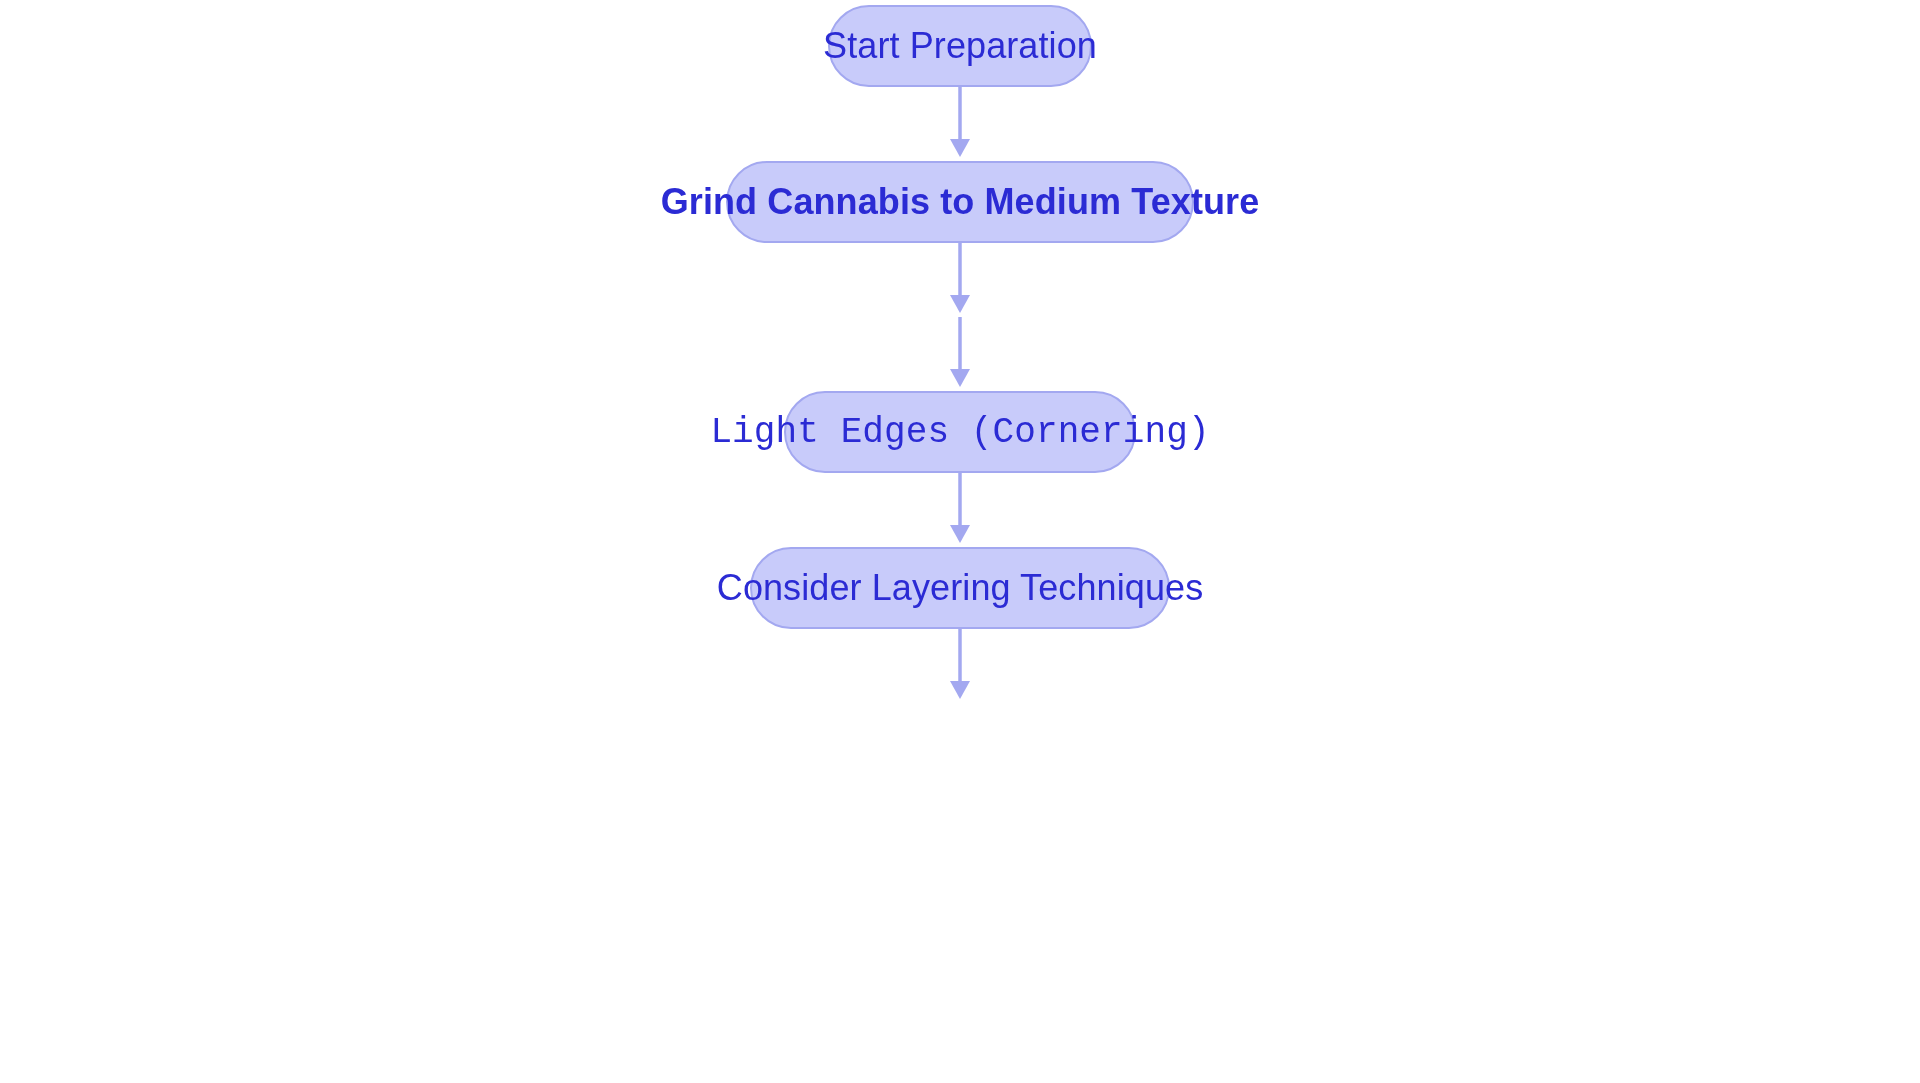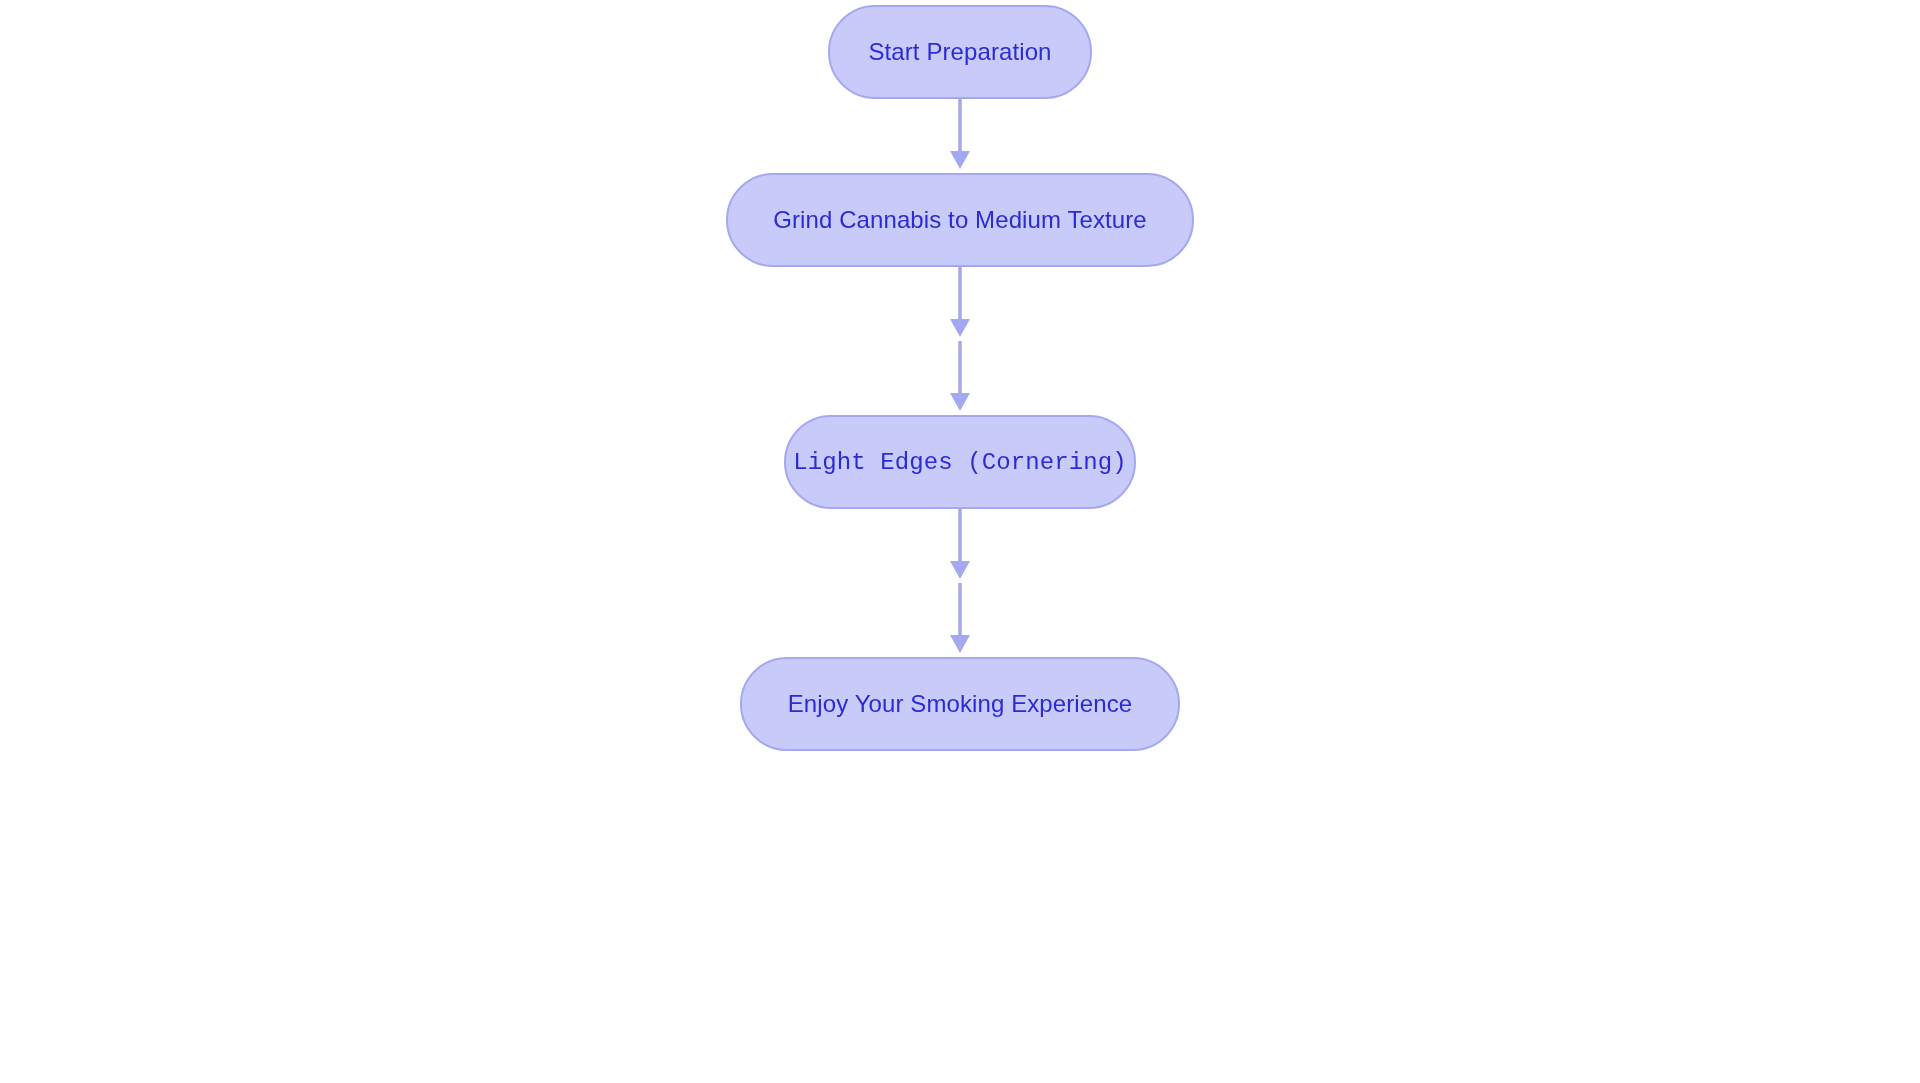--- a/index.html
+++ b/index.html
@@ -28,29 +28,29 @@
     width: 1920px;
     height: 1083px;
     display: flex;
     flex-direction: column;
     align-items: center;
     justify-content: flex-start;
   }
 
   .node {
     box-sizing: border-box;
-    height: 94px;
+    height: 82px;
     border-radius: 47px;
     background: #c8cbfa;
     border: 2px solid #a3a8f0;
     color: #2b2bd4;
     display: flex;
     align-items: center;
     justify-content: center;
-    font-size: 24px;
+    font-size: 36px;
     font-weight: 400;
     letter-spacing: 0.1px;
     white-space: nowrap;
     padding: 0 44px;
     position: relative;
     z-index: 2;
   }
 
   .connector {
     position: relative;
@@ -80,21 +80,21 @@
 
     <div class="node" id="node-0" style="width: 264px;">Start Preparation</div>
 
     <div class="connector">
       <svg viewBox="0 0 40 74" xmlns="http://www.w3.org/2000/svg">
         <line x1="20" y1="0" x2="20" y2="54" stroke="#a3a8f0" stroke-width="3.5"></line>
         <polygon points="10,52 30,52 20,70" fill="#a3a8f0"></polygon>
       </svg>
     </div>
 
-    <div class="node" id="node-1" style="width: 468px;">Grind Cannabis to Medium Texture</div>
+    <div class="node" id="node-1" style="width: 468px; font-weight: bold;">Grind Cannabis to Medium Texture</div>
 
     <div class="connector">
       <svg viewBox="0 0 40 74" xmlns="http://www.w3.org/2000/svg">
         <line x1="20" y1="0" x2="20" y2="54" stroke="#a3a8f0" stroke-width="3.5"></line>
         <polygon points="10,52 30,52 20,70" fill="#a3a8f0"></polygon>
       </svg>
     </div>
 
 
     <div class="connector">
@@ -106,24 +106,24 @@
 
     <div class="node" id="node-3" style="width: 352px; font-family: Liberation Mono, monospace;">Light Edges (Cornering)</div>
 
     <div class="connector">
       <svg viewBox="0 0 40 74" xmlns="http://www.w3.org/2000/svg">
         <line x1="20" y1="0" x2="20" y2="54" stroke="#a3a8f0" stroke-width="3.5"></line>
         <polygon points="10,52 30,52 20,70" fill="#a3a8f0"></polygon>
       </svg>
     </div>
 
+    <div class="node" id="node-4" style="width: 420px;">Consider Layering Techniques</div>
 
     <div class="connector">
       <svg viewBox="0 0 40 74" xmlns="http://www.w3.org/2000/svg">
         <line x1="20" y1="0" x2="20" y2="54" stroke="#a3a8f0" stroke-width="3.5"></line>
         <polygon points="10,52 30,52 20,70" fill="#a3a8f0"></polygon>
       </svg>
     </div>
 
-    <div class="node" id="node-5" style="width: 440px;">Enjoy Your Smoking Experience</div>
 
   </div>
 </div>
 
 </body></html>

